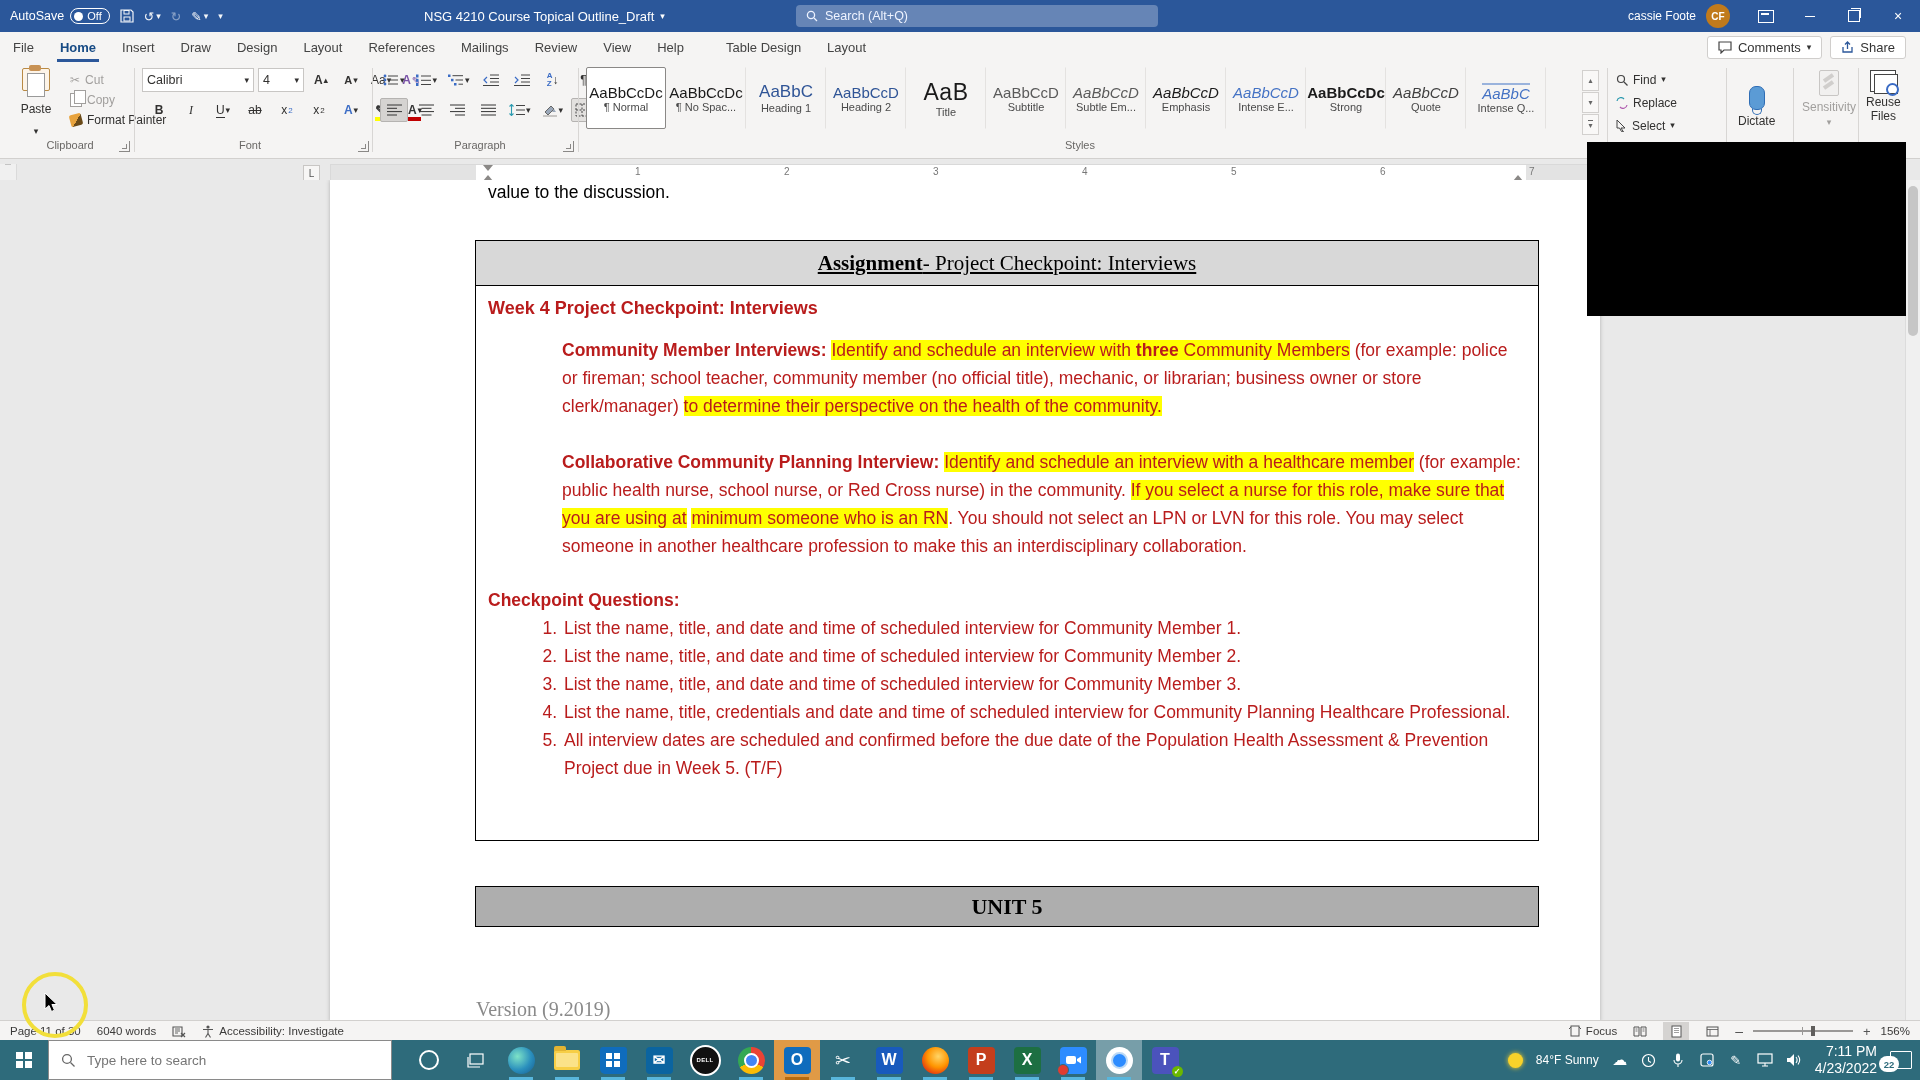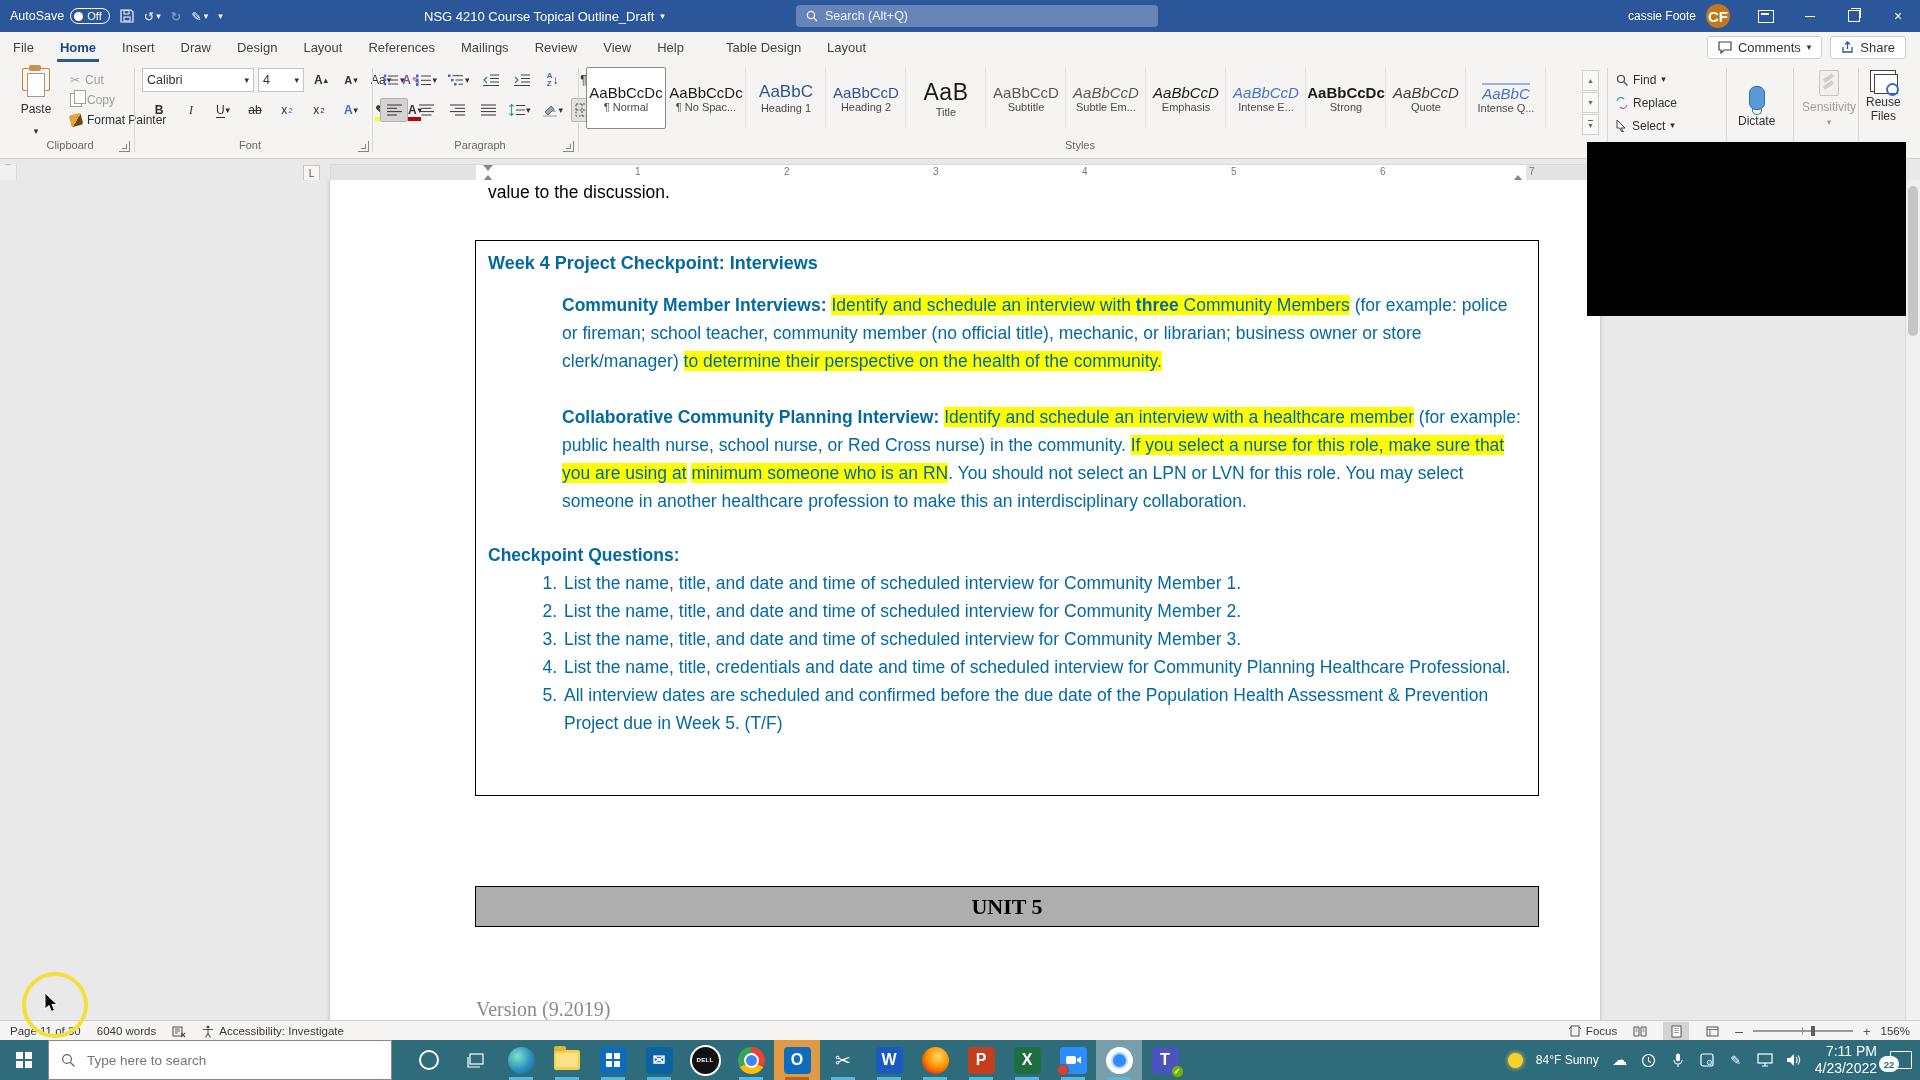--- a/index.html
+++ b/index.html
@@ -15,21 +15,21 @@
   .toggle{display:flex;align-items:center;gap:4px;border:1px solid #fff;border-radius:9px;padding:1px 7px 1px 3px;font-size:11px;}
   .toggle .knob{width:9px;height:9px;border-radius:50%;background:#fff;}
   .qbtn{display:flex;align-items:center;gap:2px;color:#fff;opacity:.95;cursor:default;}
   .qbtn.dis{opacity:.45;}
   .caret{font-size:9px;line-height:1;}
   .doc-title{position:absolute;left:424px;top:0;height:32px;display:flex;align-items:center;gap:6px;font-size:13px;white-space:nowrap;}
   .tsearch{position:absolute;left:796px;top:5px;width:352px;height:22px;border-radius:4px;
            background:rgba(255,255,255,.28);display:flex;align-items:center;gap:7px;padding-left:10px;color:#eef3ff;font-size:12.5px;}
   .tb-right{position:absolute;right:0;top:0;height:32px;display:flex;align-items:center;}
   .username{font-size:12px;margin-right:10px;}
-  .avatar{width:24px;height:24px;border-radius:50%;background:#c07a1c;color:#fff;font-size:15px;font-weight:bold;
+  .avatar{width:24px;height:24px;border-radius:50%;background:#c07a1c;color:#fff;font-size:10px;font-weight:bold;
           display:flex;align-items:center;justify-content:center;margin-right:14px;}
   .winbtn{width:44px;height:32px;display:flex;align-items:center;justify-content:center;color:#fff;font-size:14px;}
   .ricon{width:14px;height:11px;border:1px solid #fff;position:relative;}
   .ricon:before{content:"";position:absolute;left:2px;top:2px;width:8px;height:2px;background:#fff;}
   .restore-glyph{width:10px;height:10px;border:1px solid #fff;position:relative;}
   .restore-glyph:before{content:"";position:absolute;left:2px;top:-3px;width:9px;height:9px;border:1px solid #fff;border-left:none;border-bottom:none;}
   .minim{width:10px;height:1px;background:#fff;}
 
   
   .tabrow{position:absolute;left:0;top:32px;width:1920px;height:30px;background:#f5f4f3;display:flex;
@@ -107,21 +107,21 @@
           background-image:repeating-linear-gradient(to bottom,#c4c4c4 0 1px,transparent 1px 38px);background-size:6px 100%;background-position:5px 0;background-repeat:no-repeat;}
 
   
   .canvas{position:absolute;left:0;top:180px;width:1920px;height:842px;background:#e9e9e9;overflow:hidden;}
   .page{position:absolute;left:330px;top:0;width:1270px;height:842px;background:#fff;box-shadow:0 0 4px rgba(0,0,0,.25);}
   .doc-topline{position:absolute;left:158px;top:2px;font-size:17.5px;color:#000;}
   .t1{position:absolute;left:145px;top:60px;width:1062px;border:1px solid #000;background:#fff;}
   .t1-head{height:44px;background:#d8d8d8;border-bottom:1px solid #000;display:flex;align-items:center;justify-content:center;
            font-family:"Liberation Serif",serif;font-size:21px;}
   .t1-head .inner{text-decoration:underline;}
-  .t1-body{padding:8px 12px 26px 12px;font-size:17.5px;line-height:28px;color:#0369a1;min-height:520px;}
+  .t1-body{padding:8px 12px 26px 12px;font-size:17.5px;line-height:28px;color:#b91c1c;min-height:520px;}
   .wk{font-weight:bold;font-size:18px;}
   .para{margin:14px 0 0 74px;}
   .hl{background:#ffff00;}
   .cq{font-weight:bold;margin-top:26px;}
   .qlist{margin:0;padding-left:74px;}
   .qlist li{padding-left:2px;}
   .t2{position:absolute;left:145px;top:706px;width:1062px;height:39px;background:#aeaeae;border:1px solid #000;
       display:flex;align-items:center;justify-content:center;font-family:"Liberation Serif",serif;font-weight:bold;font-size:22px;}
   .version{position:absolute;left:146px;top:818px;font-family:"Liberation Serif",serif;font-size:20px;color:#8a8a8a;}
   .vscroll{position:absolute;right:0;top:0;width:14px;height:842px;background:#f0f0f0;border-left:1px solid #dcdcdc;}
@@ -610,20 +610,23 @@
     <span class="ind" style="left:152px;top:0;border-top:6px solid #8a8886;"></span>
     <span class="ind" style="left:152px;bottom:0;border-bottom:6px solid #8a8886;"></span>
     <span class="ind" style="left:1182px;bottom:0;border-bottom:6px solid #8a8886;"></span>
   </div>
 
   <div class="canvas">
     <div class="page">
       <div class="doc-topline">value to the discussion.</div>
 
       <div class="t1">
+        <div class="t1-head">
+          <span class="inner"><b>Assignment</b><span>- Project Checkpoint: Interviews</span></span>
+        </div>
         <div class="t1-body">
           <div class="wk">Week 4 Project Checkpoint: Interviews</div>
 
           <div class="para">
             <b>Community Member Interviews: </b><span class="hl">Identify and schedule an interview with </span><b class="hl">three</b><span class="hl"> Community Members</span><span> (for example: police or fireman; school teacher, community member (no official title), mechanic, or librarian; business owner or store clerk/manager) </span><span class="hl">to determine their perspective on the health of the community.</span>
           </div>
 
           <div class="para" style="margin-top:28px;">
             <b>Collaborative Community Planning Interview: </b><span class="hl">Identify and schedule an interview with a healthcare member</span><span> (for example: public health nurse, school nurse, or Red Cross nurse) in the community. </span><span class="hl">If you select a nurse for this role, make sure that you are using at</span><span> </span><span class="hl">minimum someone who is an RN</span><span>. You should not select an LPN or LVN for this role. You may select someone in another healthcare profession to make this an interdisciplinary collaboration.</span>
           </div>

